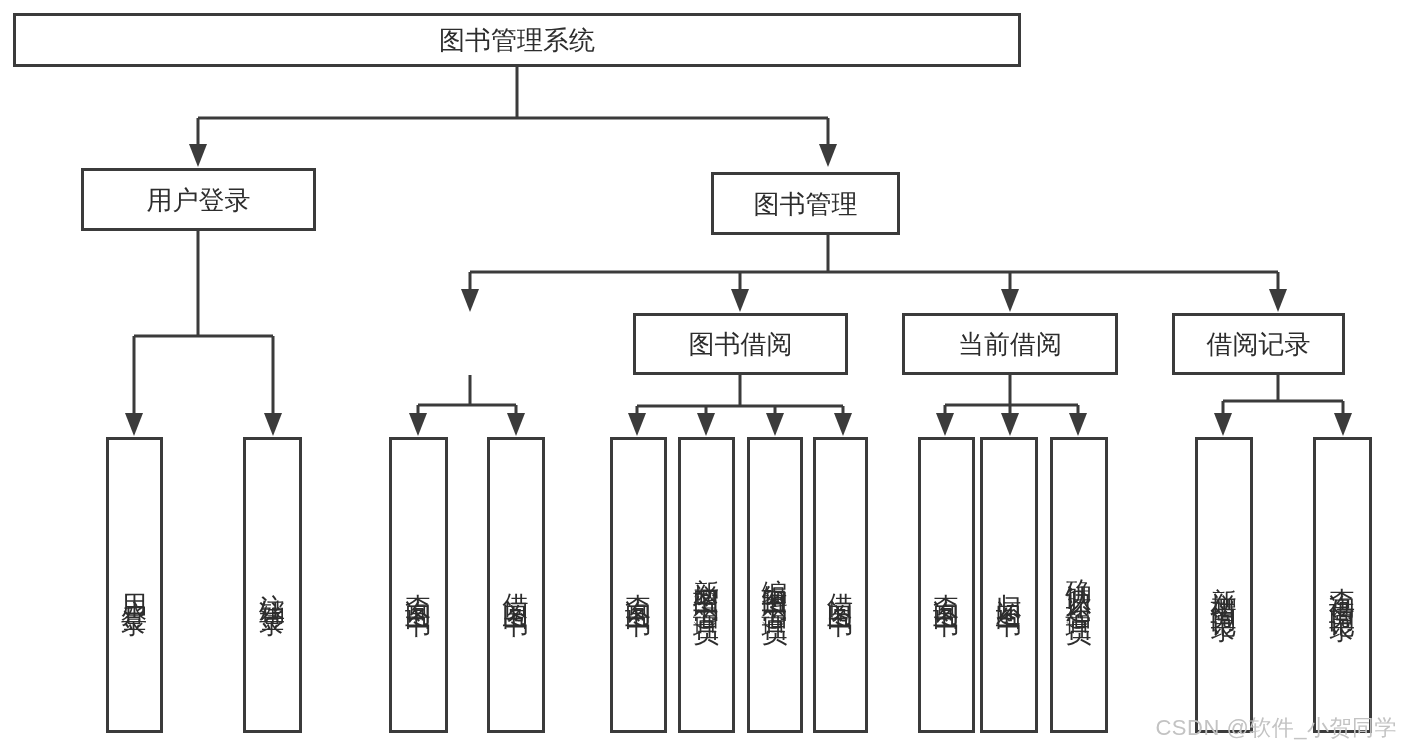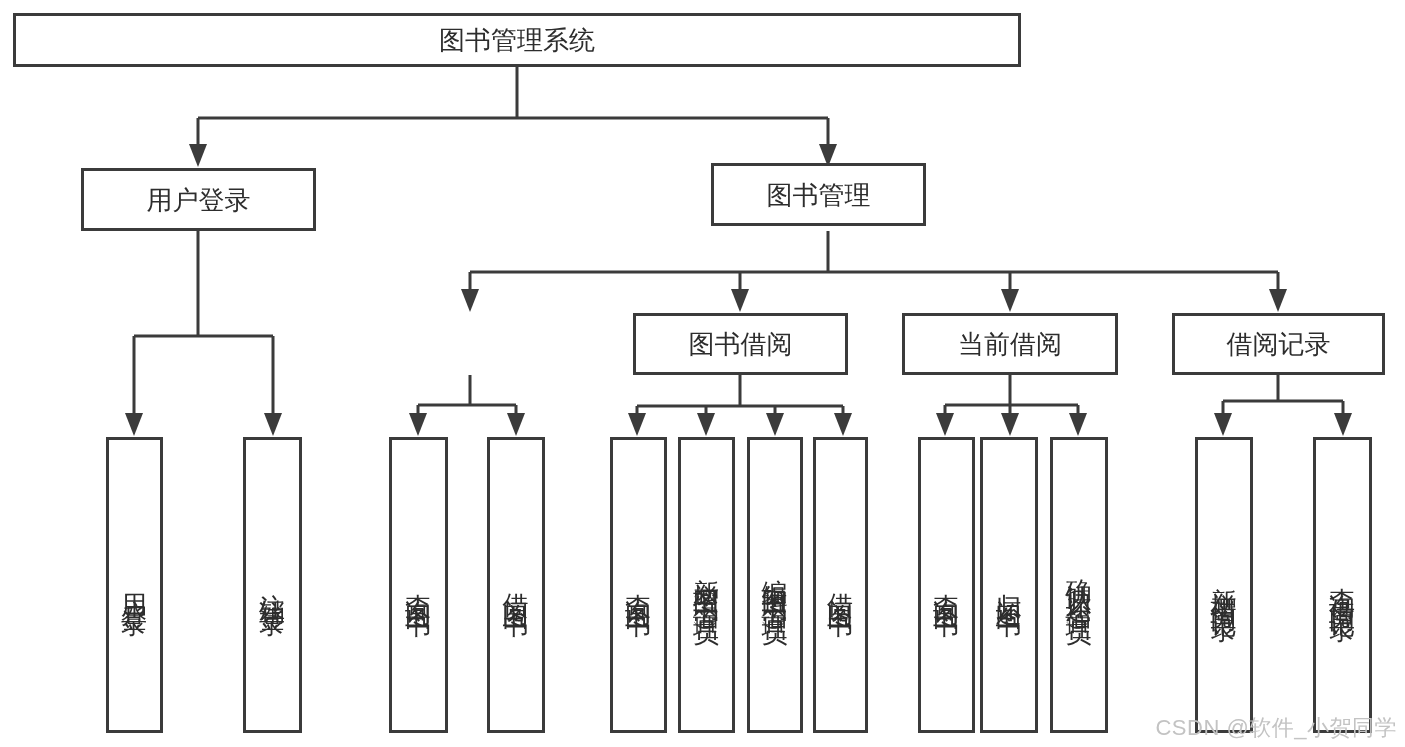--- a/index.html
+++ b/index.html
@@ -85,31 +85,31 @@
     </g>
   </svg>
 
   <div class="node" style="left:13px; top:13px; width:1008px; height:54px;">
     <span>图书管理系统</span>
   </div>
 
   <div class="node" style="left:81px; top:168px; width:235px; height:63px;">
     <span>用户登录</span>
   </div>
-  <div class="node" style="left:711px; top:163px; width:215px; height:63px;">
+  <div class="node" style="left:711px; top:172px; width:189px; height:63px;">
     <span>图书管理</span>
   </div>
 
   <div class="node" style="left:902px; top:313px; width:216px; height:62px;">
     <span>当前借阅</span>
   </div>
   <div class="node" style="left:633px; top:313px; width:215px; height:62px;">
     <span>图书借阅</span>
   </div>
-  <div class="node" style="left:1172px; top:313px; width:213px; height:62px;">
+  <div class="node" style="left:1172px; top:313px; width:173px; height:62px;">
     <span>借阅记录</span>
   </div>
 
   <div class="node" style="left:106px; top:437px; width:57px; height:296px;">
     <span class="vlabel">用户登录</span>
   </div>
   <div class="node" style="left:243px; top:437px; width:59px; height:296px;">
     <span class="vlabel">注销登录</span>
   </div>
 

